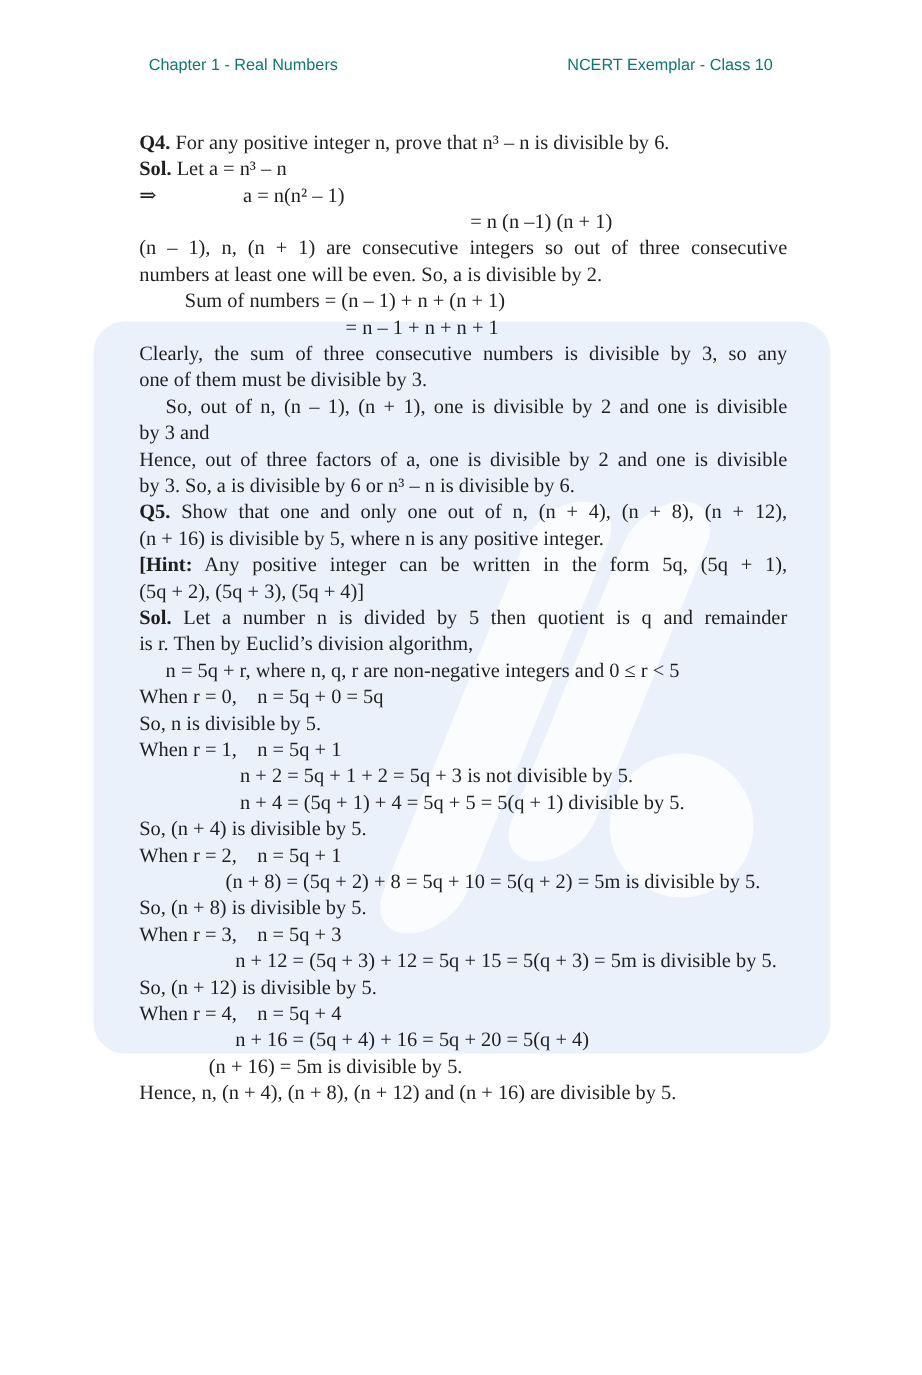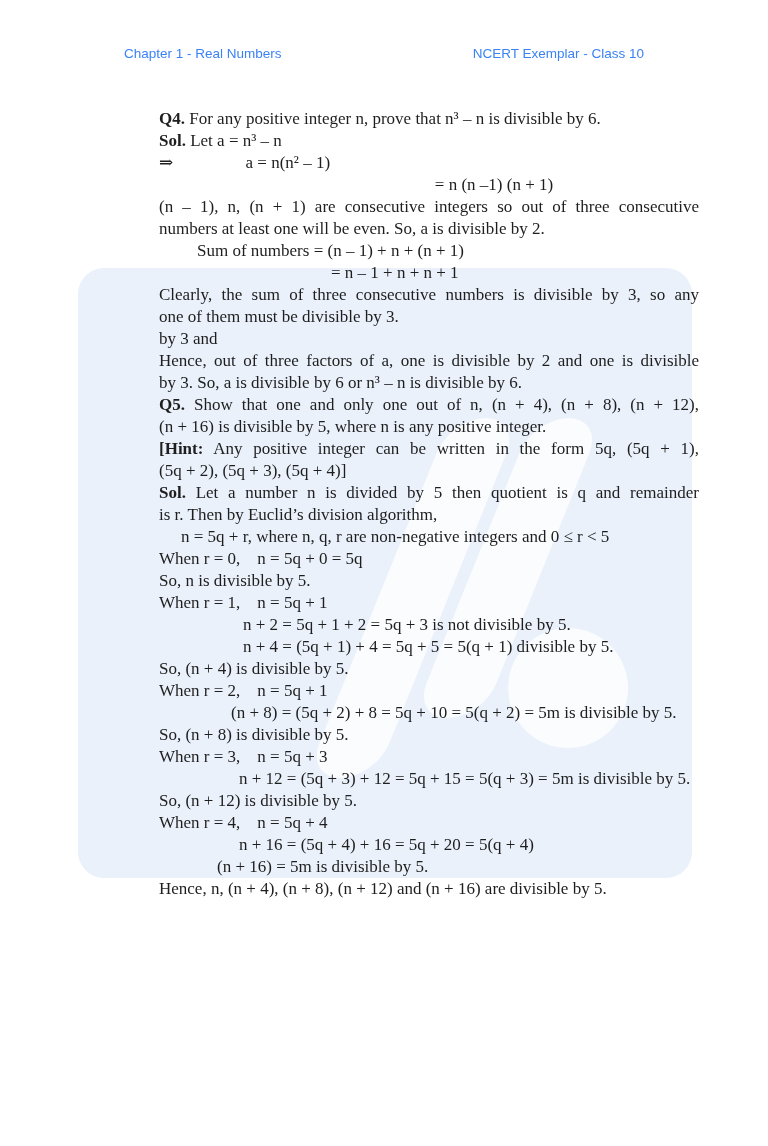--- a/index.html
+++ b/index.html
@@ -3,36 +3,36 @@
   <meta charset="utf-8">
   <style>
     html, body { margin: 0; padding: 0; }
     body {
       width: 768px; height: 1146px; background: #ffffff; position: relative; overflow: hidden;
       font-family: "Liberation Serif", "DejaVu Serif", serif; color: #1e1e1e;
     }
     .header {
       position: absolute; top: 46px; left: 124px; right: 124px;
       display: flex; justify-content: space-between;
-      font-family: "Liberation Sans", "DejaVu Sans", sans-serif; font-size: 13.5px; color: #3b82f6;
+      font-family: "Liberation Sans", "DejaVu Sans", sans-serif; font-size: 13.5px; color: #0f766e;
     }
     .watermark {
       position: absolute; left: 78px; top: 268px; width: 614px; height: 610px;
       background: #eaf1fb; border-radius: 26px; z-index: 0;
     }
     .wm-slash {
       position: absolute; background: #ffffff; opacity: 0.75; border-radius: 40px;
       transform: skewX(-22deg);
     }
     .wm-dot {
       position: absolute; background: #ffffff; opacity: 0.75; border-radius: 50%;
     }
     .content {
       position: absolute; top: 108px; left: 116px; width: 540px; z-index: 1;
-      font-size: 17px; line-height: 22px; margin-left: 43px;
+      font-size: 17px; line-height: 22px;
     }
     .line { white-space: nowrap; }
     .just { text-align: justify; text-align-last: justify; white-space: normal; font-family: Liberation Serif, serif; }
     .b { font-weight: bold; }
     .footer {
       position: absolute; top: 1148px; left: 320px; right: 124px;
       display: flex; justify-content: space-between;
       font-family: "Liberation Sans", "DejaVu Sans", sans-serif; font-size: 13.5px; color: #222;
     }
     .footer-url { }
@@ -62,20 +62,21 @@
     <span>Let a = n³ – n</span>
   </div>
   <div class="line" style="white-space:pre;"><span>⇒                 a = n(n² – 1)</span></div>
   <div class="line" style="padding-left:130px;text-align:center;"><span>= n (n –1) (n + 1)</span></div>
   <div class="line just">(n – 1), n, (n + 1) are consecutive integers so out of three consecutive</div>
   <div class="line">numbers at least one will be even. So, a is divisible by 2.</div>
   <div class="line" style="padding-left:38px;">Sum of numbers = (n – 1) + n + (n + 1)</div>
   <div class="line" style="padding-left:172px;">= n – 1 + n + n + 1</div>
   <div class="line just">Clearly, the sum of three consecutive numbers is divisible by 3, so any</div>
   <div class="line">one of them must be divisible by 3.</div>
+  <div class="line just" style="padding-left:22px;">So, out of n, (n – 1), (n + 1), one is divisible by 2 and one is divisible</div>
   <div class="line">by 3 and</div>
   <div class="line just">Hence, out of three factors of a, one is divisible by 2 and one is divisible</div>
   <div class="line">by 3. So, a is divisible by 6 or n³ – n is divisible by 6.</div>
 
   <div class="line just">
     <span class="b">Q5.</span>
     <span>Show that one and only one out of n, (n + 4), (n + 8), (n + 12),</span>
   </div>
   <div class="line">(n + 16) is divisible by 5, where n is any positive integer.</div>
   <div class="line just">

